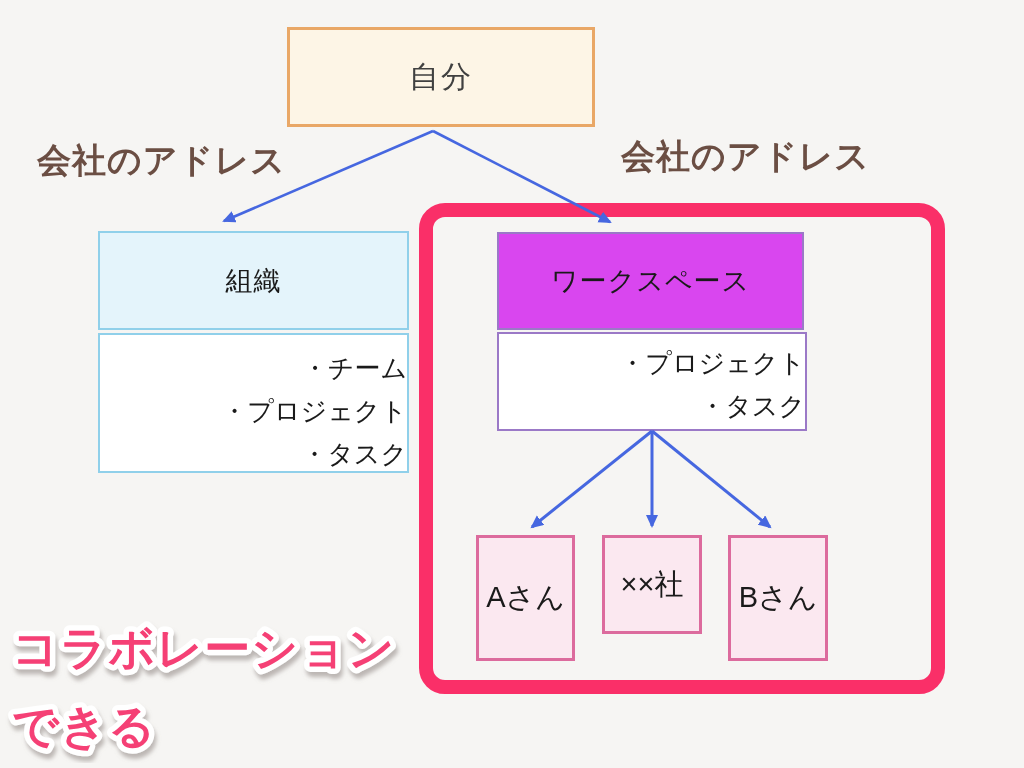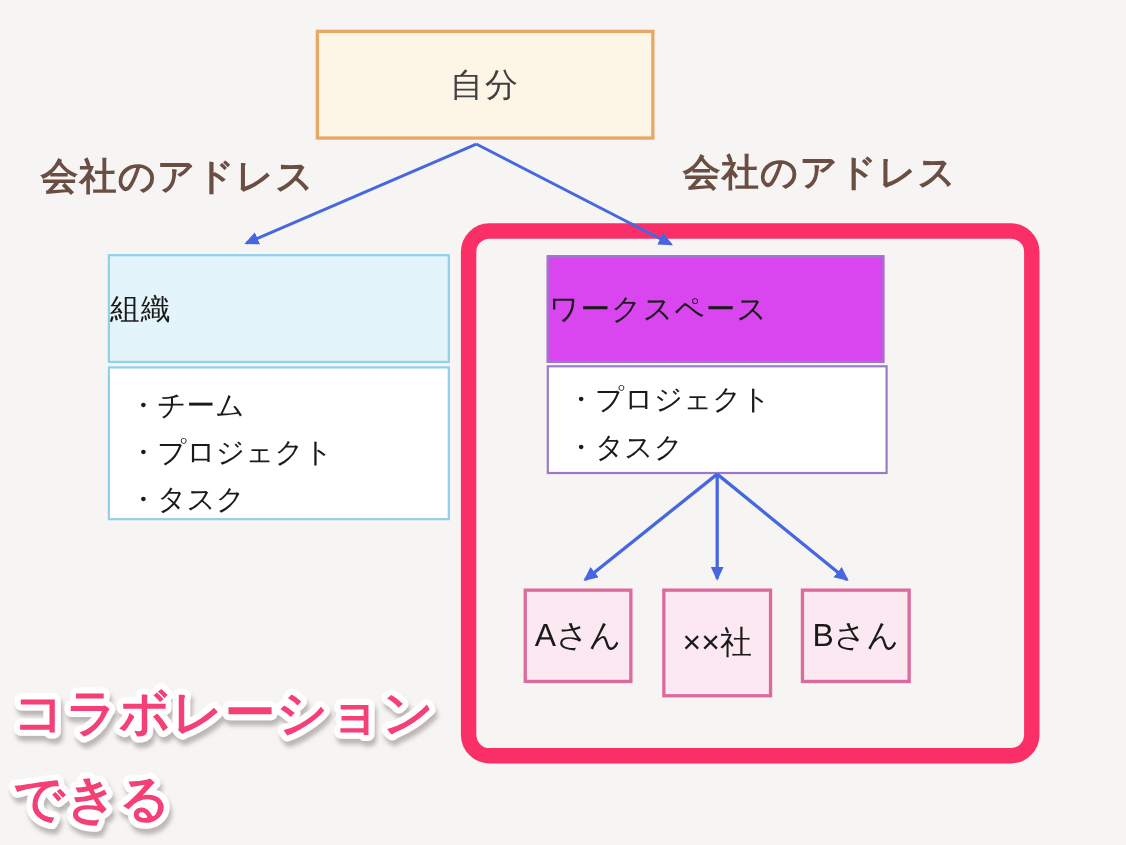--- a/index.html
+++ b/index.html
@@ -30,38 +30,38 @@
 
   
   .pink-frame{
     position:absolute;left:419px;top:203px;width:526px;height:491px;
     border:14px solid #fa2f68;border-radius:26px;
     box-sizing:border-box;z-index:1;
   }
 
   
   .node{position:absolute;box-sizing:border-box;z-index:2;}
-  .node-title{display:flex;align-items:center;
+  .node-title{display:flex;align-items:center;justify-content:center;
     font-size:27px;color:#1a1a1a;letter-spacing:1px;}
 
   .org-header{left:98px;top:231px;width:311px;height:99px;
     background:#e4f4fb;border:2px solid #90d0ea;}
   .org-body{left:98px;top:333px;width:311px;height:140px;
     background:#ffffff;border:2px solid #90d0ea;
     padding:12px 0 0 17px;}
   .ws-header{left:497px;top:232px;width:307px;height:98px;
     background:#d946ef;border:2px solid #9b79c7;}
   .ws-body{left:497px;top:332px;width:310px;height:99px;
     background:#ffffff;border:2px solid #9b79c7;
     padding:8px 0 0 16px;}
-  .list-item{font-size:26px;color:#1a1a1a;line-height:43px;white-space:nowrap;}
+  .list-item{font-size:26px;color:#1a1a1a;line-height:43px;white-space:nowrap;text-align:right;}
 
   
   .member{
-    position:absolute;top:535px;height:86px;
+    position:absolute;top:535px;height:126px;
     background:#fbe8f0;border:3px solid #dc6b9d;
     display:flex;align-items:center;justify-content:center;
     box-sizing:border-box;font-size:29px;color:#1a1a1a;z-index:2;white-space:nowrap;
   }
   .member.m0{left:476px;width:99px;}
   .member.m1{left:602px;width:100px;height:99px;}
   .member.m2{left:728px;width:100px;}
 
   
   .arrows{position:absolute;left:0;top:0;z-index:5;pointer-events:none;}

